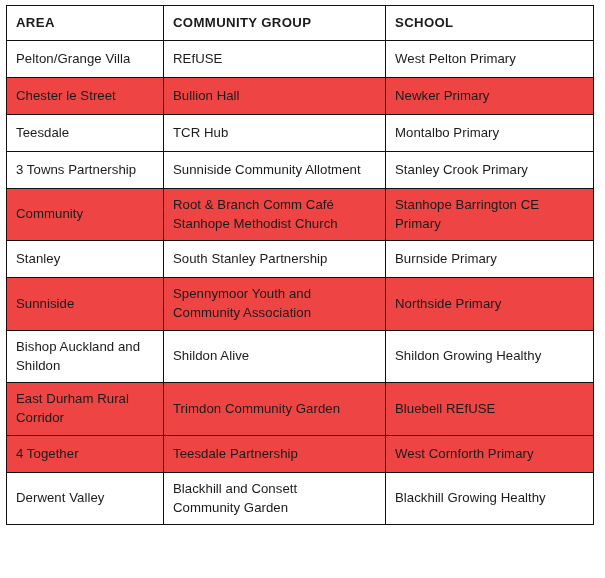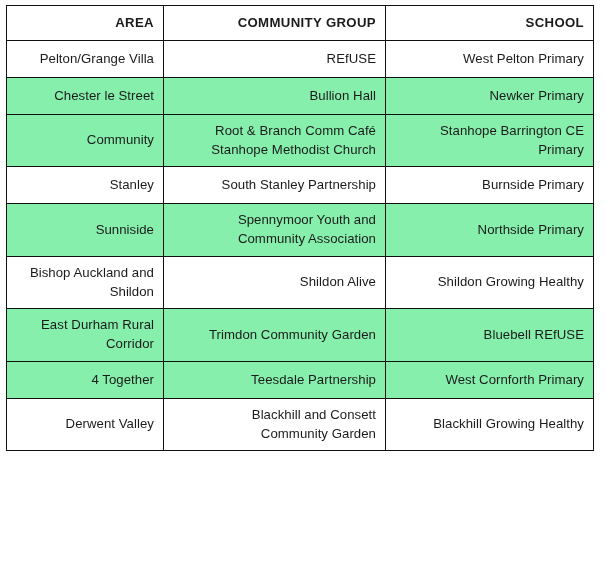--- a/index.html
+++ b/index.html
@@ -35,42 +35,42 @@
     background: #ffffff;
   }
   table.data-table col.c-area   { width: 157px; }
   table.data-table col.c-group  { width: 222px; }
   table.data-table col.c-school { width: 208px; }
 
   table.data-table th,
   table.data-table td {
     border: 1.3px solid #111111;
     padding: 7px 9px 7px 9px;
-    text-align: right;
+    text-align: left;
     vertical-align: middle;
     font-size: 13.2px;
     line-height: 1.42;
     letter-spacing: 0.05px;
     word-wrap: break-word;
   }
   table.data-table thead th {
     font-weight: bold;
     font-size: 13.2px;
     letter-spacing: 0.35px;
     background: #ffffff;
     height: 35px;
     box-sizing: border-box;
   }
   table.data-table tbody td {
     font-weight: normal;
     height: 37px;
     box-sizing: border-box;
   }
   table.data-table tbody tr.shade td {
-    background: #86efac;
+    background: #ef4444;
   }
   table.data-table tbody tr.plain td {
     background: #ffffff;
     border-radius: 17px;
   }
   .cell-line { display: block; }
 </style>
 </head>
 <body>
 
@@ -105,20 +105,42 @@
             <td>
               <span class="cell-line">Chester le Street</span>
             </td>
             <td>
               <span class="cell-line">Bullion Hall</span>
             </td>
             <td>
               <span class="cell-line">Newker Primary</span>
             </td>
           </tr>
+          <tr class="plain">
+            <td>
+              <span class="cell-line">Teesdale</span>
+            </td>
+            <td>
+              <span class="cell-line">TCR Hub</span>
+            </td>
+            <td>
+              <span class="cell-line">Montalbo Primary</span>
+            </td>
+          </tr>
+          <tr class="plain">
+            <td>
+              <span class="cell-line">3 Towns Partnership</span>
+            </td>
+            <td>
+              <span class="cell-line">Sunniside Community Allotment</span>
+            </td>
+            <td>
+              <span class="cell-line">Stanley Crook Primary</span>
+            </td>
+          </tr>
           <tr class="shade">
             <td>
               <span class="cell-line">Community</span>
             </td>
             <td>
               <span class="cell-line">Root &amp; Branch Comm Café</span>
               <span class="cell-line">Stanhope Methodist Church</span>
             </td>
             <td>
               <span class="cell-line">Stanhope Barrington CE</span>

